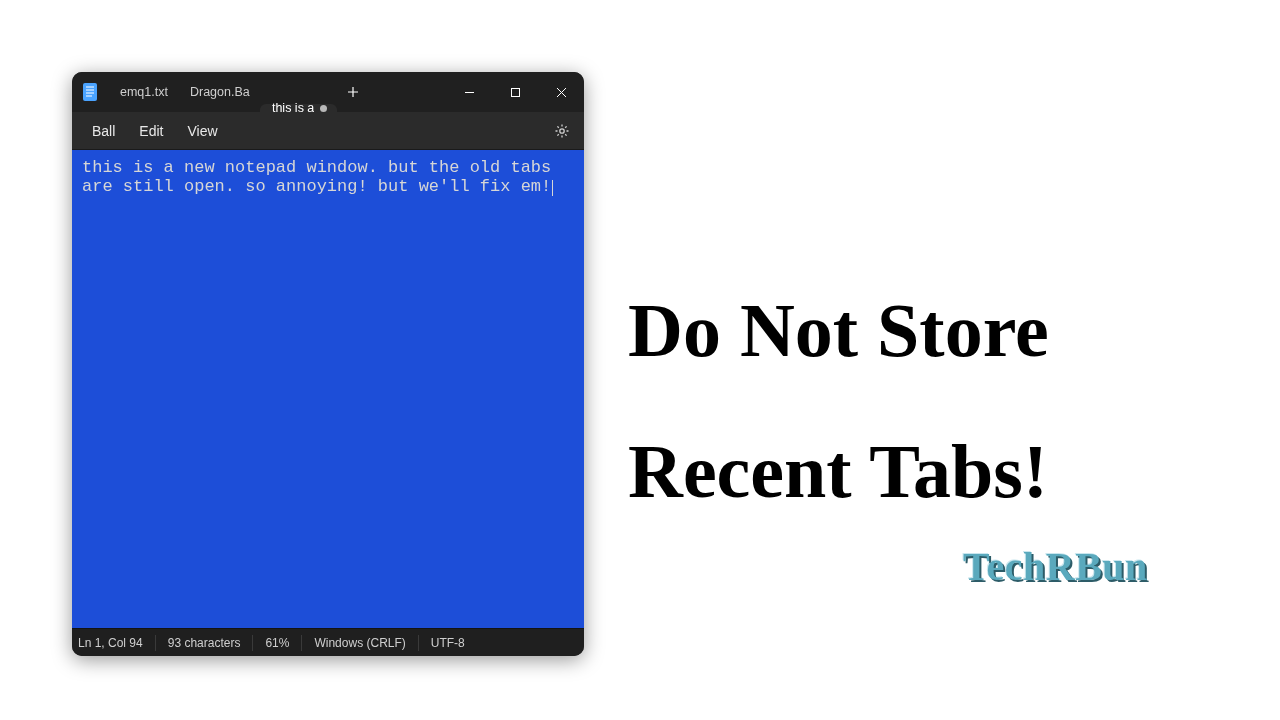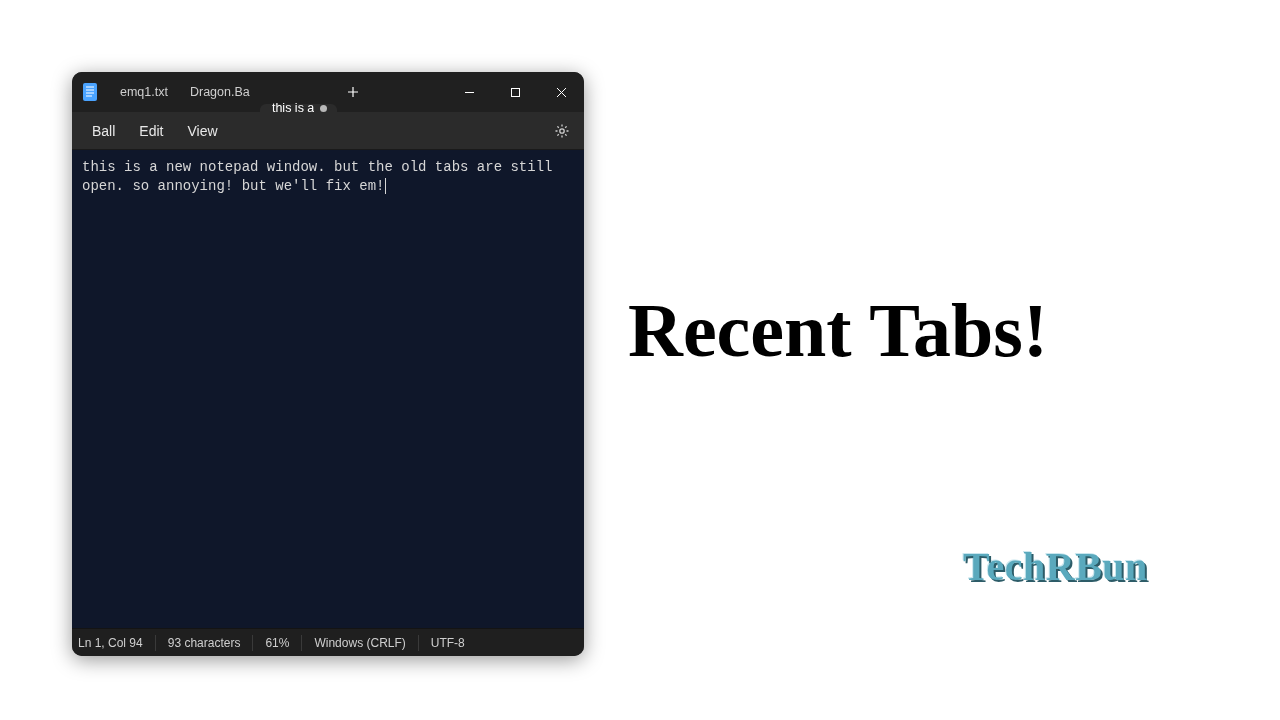--- a/index.html
+++ b/index.html
@@ -108,24 +108,24 @@
   }
   .settings-btn {
     margin-left: auto;
     color: #cfcfcf;
     padding: 6px;
     display: flex;
   }
   .settings-btn svg { width: 16px; height: 16px; }
   .editor {
     flex: 1;
-    background: #0f172a;
+    background: #1d4ed8;
     color: #d6d6d6;
     font-family: Consolas, "Courier New", monospace;
-    font-size: 14px;
+    font-size: 17px;
     line-height: 19px;
     padding: 8px 10px;
     white-space: pre-wrap;
     word-break: break-word;
     position: relative;
   }
   .caret {
     display: inline-block;
     width: 1px;
     height: 16px;
@@ -253,16 +253,17 @@
     <div class="status-sep"></div>
     <div class="status-seg">61%</div>
     <div class="status-sep"></div>
     <div class="status-seg">Windows (CRLF)</div>
     <div class="status-sep"></div>
     <div class="status-seg">UTF-8</div>
   </div>
 </div>
 
 <div class="headline">
+  <div>Do Not Store</div>
   <div>Recent Tabs!</div>
 </div>
 
 <div class="brand">TechRBun</div>
 
 </body></html>

